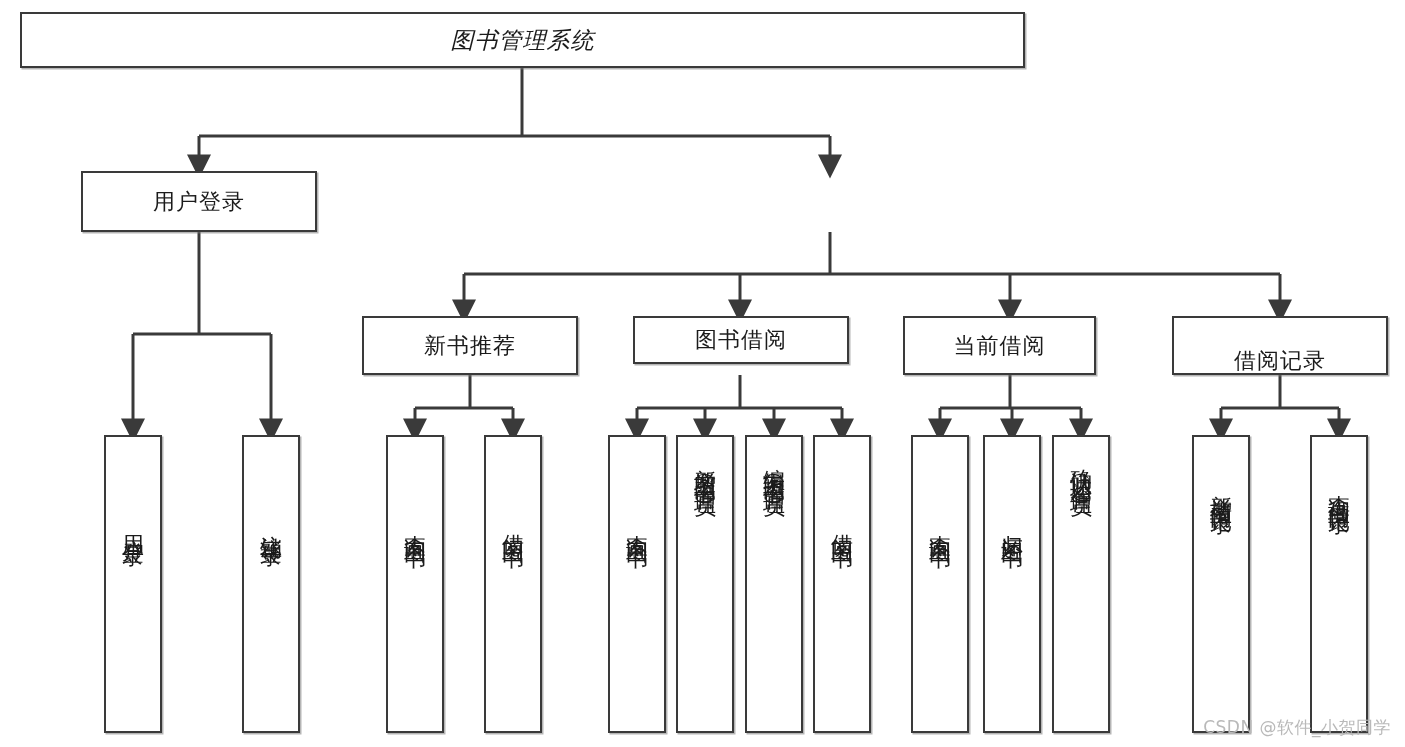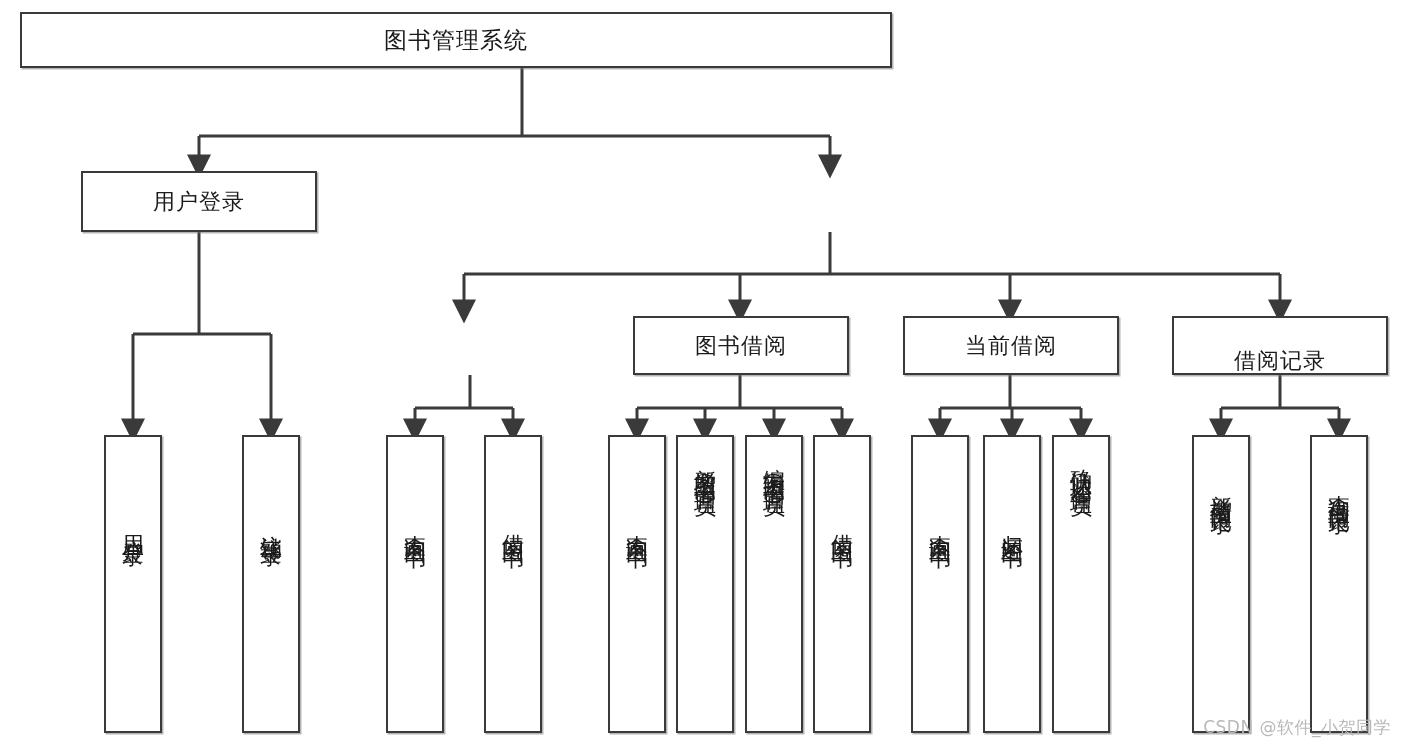--- a/index.html
+++ b/index.html
@@ -124,32 +124,35 @@
       <path d="M1012,408 L1012,422" marker-end="url(#arrow)"></path>
       <path d="M1081,408 L1081,422" marker-end="url(#arrow)"></path>
 
       <path d="M1280,375 L1280,408"></path>
       <path d="M1221,408 L1339,408"></path>
       <path d="M1221,408 L1221,422" marker-end="url(#arrow)"></path>
       <path d="M1339,408 L1339,422" marker-end="url(#arrow)"></path>
     </g>
   </svg>
 
-  <div class="node-box root" style="left:20px; top:12px; width:872px; height:56px;">
+  <div class="node-box root" style="left:20px; top:12px; width:1005px; height:56px;font-style:italic;">
     <span class="node-label">图书管理系统</span>
   </div>
 
   <div class="node-box" style="left:81px; top:171px; width:236px; height:61px;">
     <span class="node-label">用户登录</span>
   </div>
 
-  <div class="node-box" style="left:633px; top:316px; width:216px; height:59px;">
+  <div class="node-box" style="left:362px; top:316px; width:216px; height:59px;">
+    <span class="node-label">新书推荐</span>
+  </div>
+  <div class="node-box" style="left:633px; top:316px; width:216px; height:48px;">
     <span class="node-label">图书借阅</span>
   </div>
-  <div class="node-box" style="left:903px; top:316px; width:216px; height:59px;">
+  <div class="node-box" style="left:903px; top:316px; width:193px; height:59px;">
     <span class="node-label">当前借阅</span>
   </div>
   <div class="node-box" style="left:1172px; top:316px; width:216px; height:59px;align-items:flex-end;">
     <span class="node-label">借阅记录</span>
   </div>
 
   <div class="node-box leaf mid" style="left:104px; top:435px; width:58px; height:298px;">
     <span class="node-label">用户登录</span>
   </div>
   <div class="node-box leaf mid" style="left:242px; top:435px; width:58px; height:298px;">

